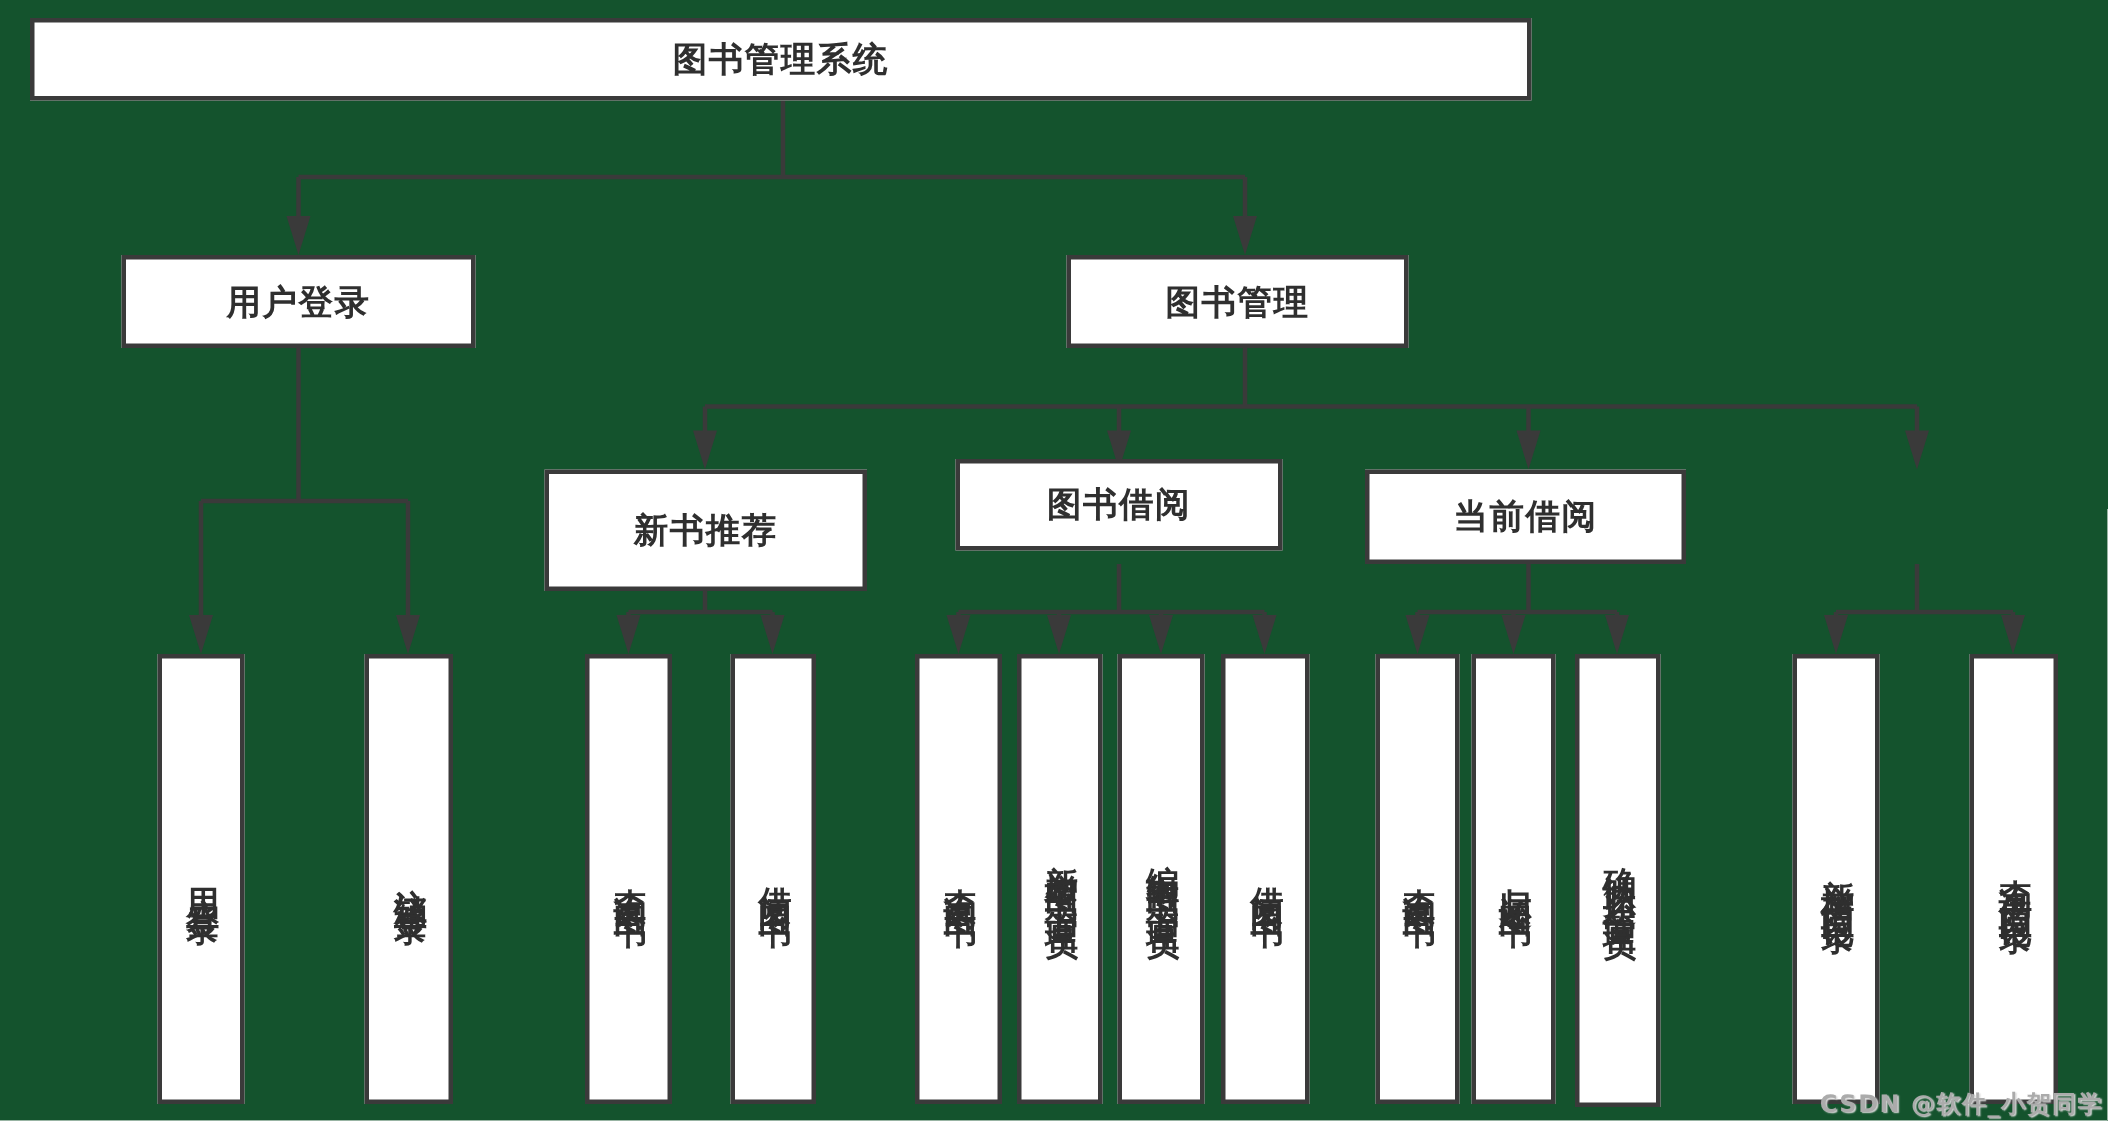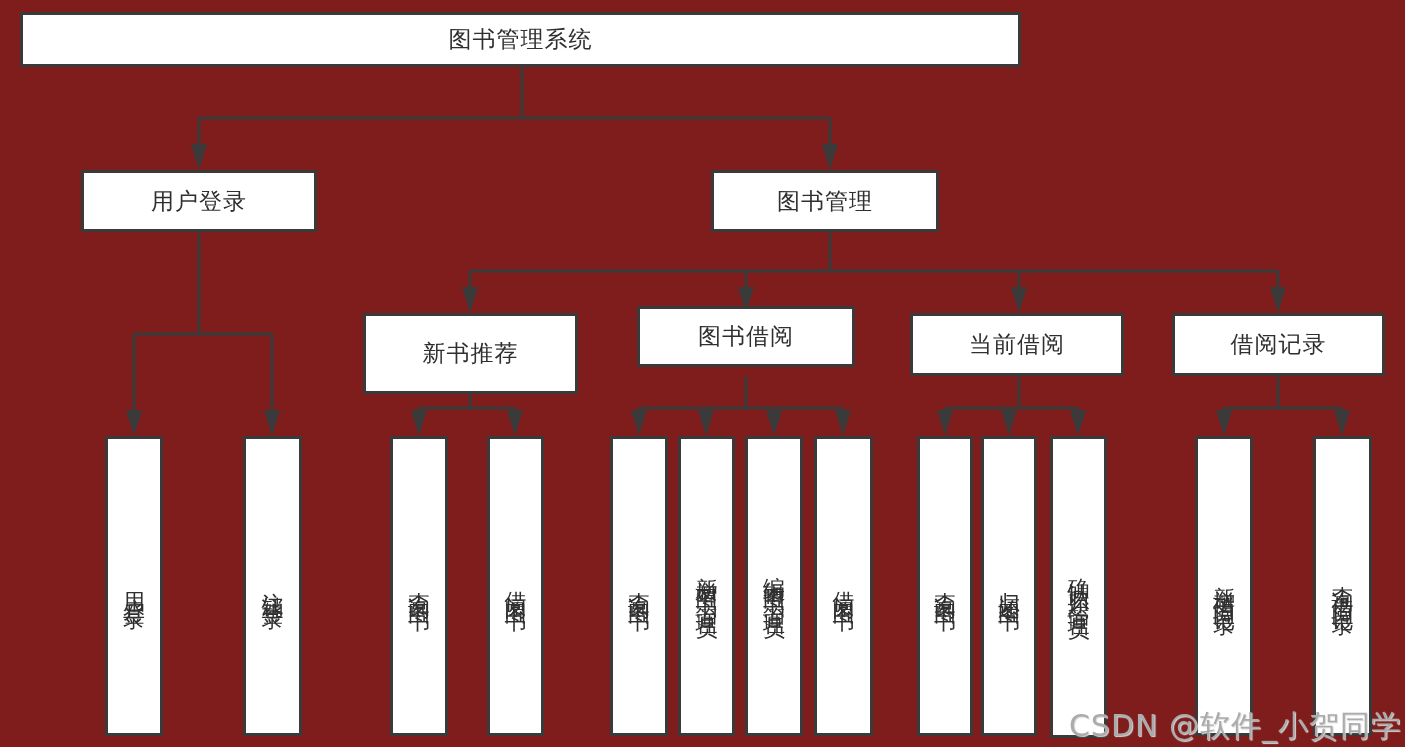--- a/index.html
+++ b/index.html
@@ -5,22 +5,23 @@
   html, body {
     margin: 0;
     padding: 0;
     background: #ffffff;
     font-family: "DejaVu Sans", "Liberation Sans", sans-serif;
   }
   #canvas {
     position: relative;
     width: 1405px;
     height: 747px;
-    background: #7f1d1d;
+    background: #14532d;
     overflow: hidden;
+    font-weight: bold;
   }
   #connectors {
     position: absolute;
     left: 0; top: 0;
     width: 1405px; height: 747px;
   }
   .ln {
     stroke: #3a3a3a;
     stroke-width: 3;
     fill: none;
@@ -49,21 +50,21 @@
     text-orientation: mixed;
     font-size: 22px;
     letter-spacing: 6px;
     line-height: 1.1;
     white-space: nowrap;
   }
   #watermark {
     position: absolute;
     right: 3px;
     bottom: 0px;
-    font-size: 30px;
+    font-size: 16px;
     color: #ababab;
     letter-spacing: 1px;
     text-shadow: 1px 1px 1px #d8d8d8;
     z-index: 5;
     white-space: nowrap;
   }
 </style>
 </head>
 <body>
 
@@ -132,23 +133,20 @@
 
   <div class="node node-h" style="left:363px; top:313px; width:215px; height:81px;">
     <span>新书推荐</span>
   </div>
   <div class="node node-h" style="left:637px; top:306px; width:218px; height:61px;">
     <span>图书借阅</span>
   </div>
   <div class="node node-h" style="left:910px; top:313px; width:214px; height:63px;">
     <span>当前借阅</span>
   </div>
-  <div class="node node-h" style="left:1172px; top:313px; width:213px; height:63px;">
-    <span>借阅记录</span>
-  </div>
 
   <div class="node node-v" style="left:105px; top:436px; width:58px; height:300px;">
     <span>用户登录</span>
   </div>
   <div class="node node-v" style="left:243px; top:436px; width:59px; height:300px;">
     <span>注销登录</span>
   </div>
 
   <div class="node node-v" style="left:390px; top:436px; width:58px; height:300px;">
     <span>查询图书</span>

